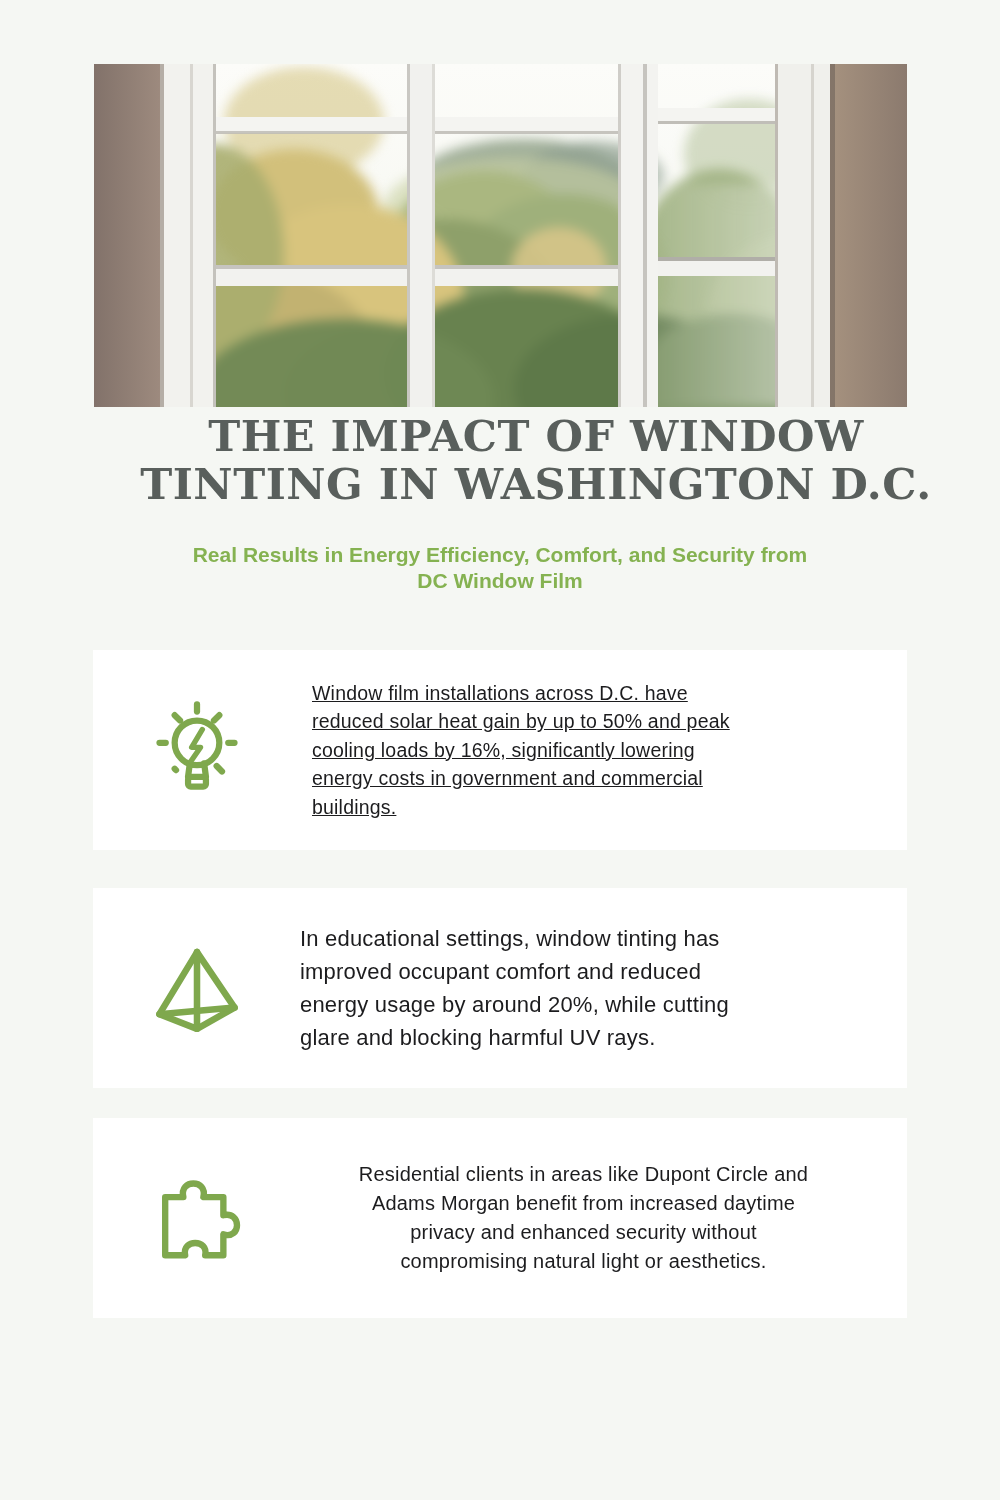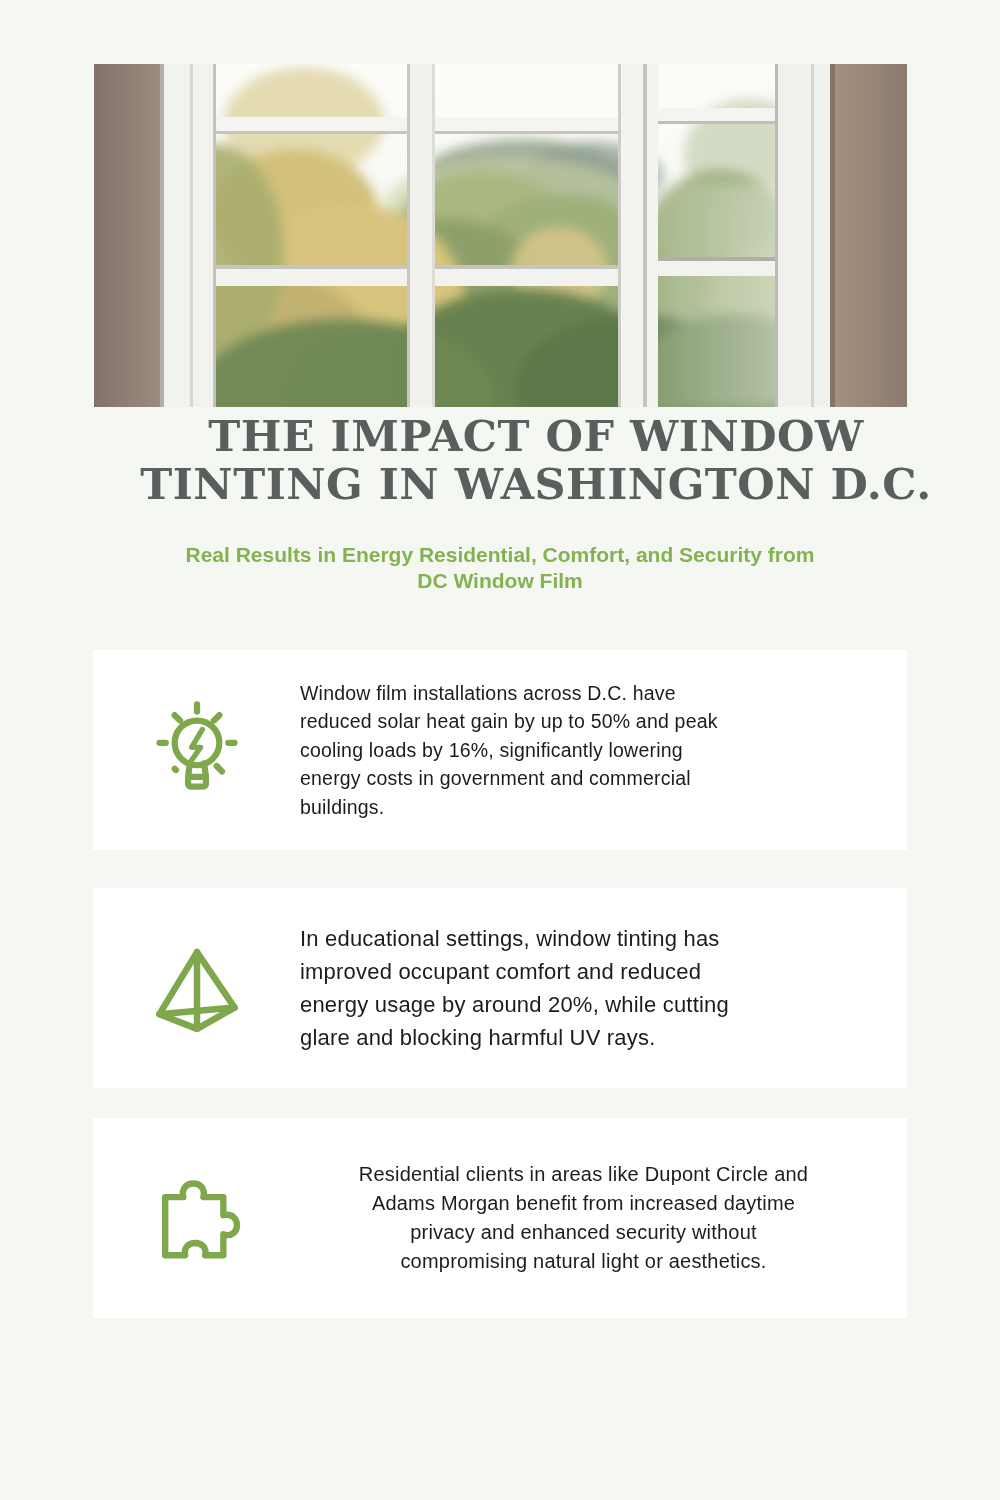--- a/index.html
+++ b/index.html
@@ -174,40 +174,40 @@
 
         <rect x="0" y="0" width="66" height="343" fill="url(#wallL)"></rect>
         <rect x="736" y="0" width="77" height="343" fill="url(#wallR)"></rect>
         <rect x="736" y="0" width="5" height="343" fill="#6e625a" opacity="0.6"></rect>
       </g>
     </svg>
   </div>
 
   <h1 class="title" style="margin:0;">THE IMPACT OF WINDOW
 TINTING IN WASHINGTON D.C.</h1>
-  <div class="subtitle">Real Results in Energy Residential, Comfort, and Security from
+  <div class="subtitle">Real Results in Energy Efficiency, Comfort, and Security from
 DC Window Film</div>
 
   <div class="card card-0">
     <div class="icon-col">
       <svg class="icon-svg" width="98" height="100" viewBox="0 0 100 112" xmlns="http://www.w3.org/2000/svg" fill="none" stroke="#7fa84d" stroke-width="7" stroke-linecap="round" stroke-linejoin="round">
         <circle cx="50" cy="48" r="25"></circle>
         <path d="M42,71 L40,86 M58,71 L60,86"></path>
         <rect x="40" y="86" width="20" height="11" rx="3"></rect>
         <path d="M56,33 L44,53 L54,53 L43,69" stroke-width="6"></path>
         <path d="M50,5 L50,13"></path>
         <path d="M25,17 L31,23"></path>
         <path d="M75,17 L69,23"></path>
         <path d="M8,48 L15,48"></path>
         <path d="M85,48 L92,48"></path>
         <path d="M25,77 L26.5,78.5"></path>
         <path d="M72,74 L78,80"></path>
       </svg>
     </div>
-    <p class="card-text" style="margin:0;">Window film installations across D.C. have
+    <p class="card-text" style="margin:12px;text-decoration:underline;">Window film installations across D.C. have
 reduced solar heat gain by up to 50% and peak
 cooling loads by 16%, significantly lowering
 energy costs in government and commercial
 buildings.</p>
   </div>
 
   <div class="card card-1">
     <div class="icon-col">
       <svg class="icon-svg" width="98" height="98" viewBox="0 0 120 120" xmlns="http://www.w3.org/2000/svg" fill="none" stroke="#7fa84d" stroke-width="8" stroke-linecap="round" stroke-linejoin="round">
         <path d="M60,16 L14,92 L60,110 L106,84 Z"></path>

